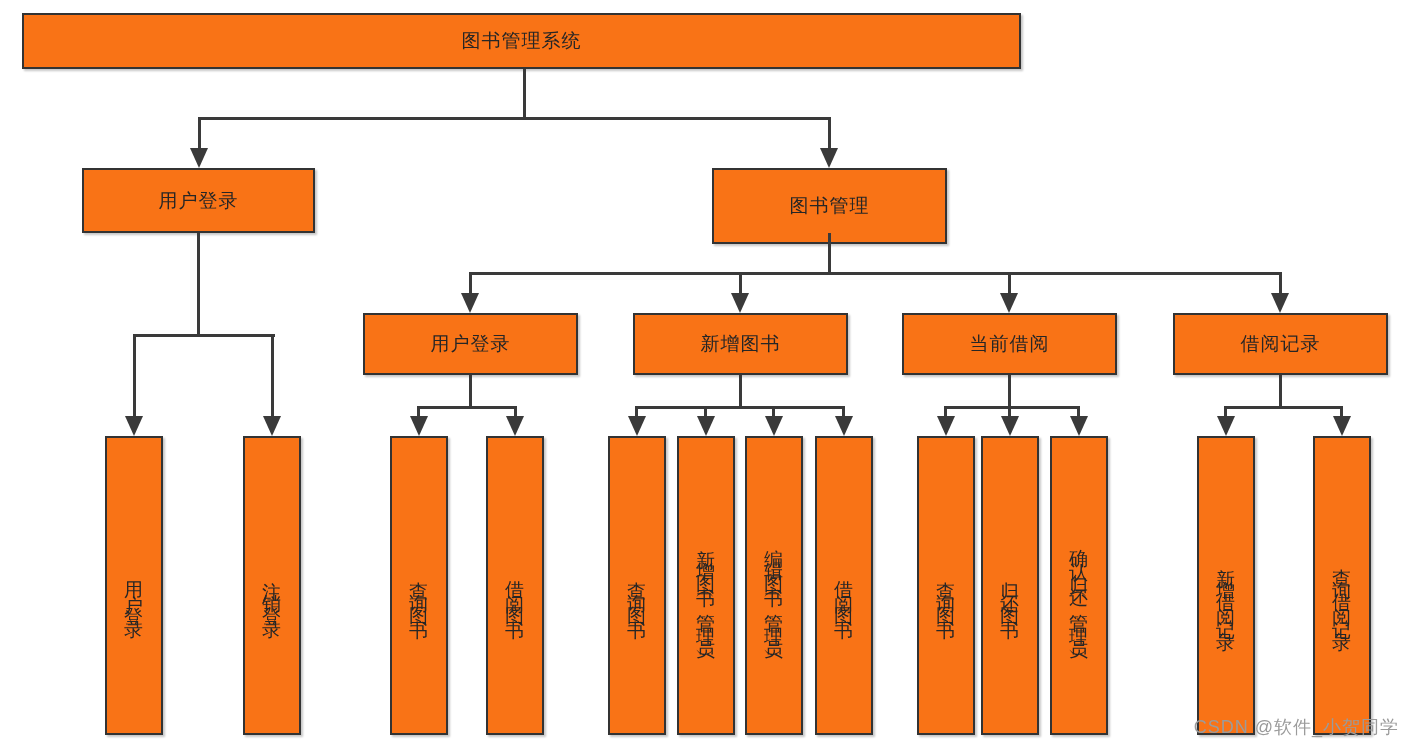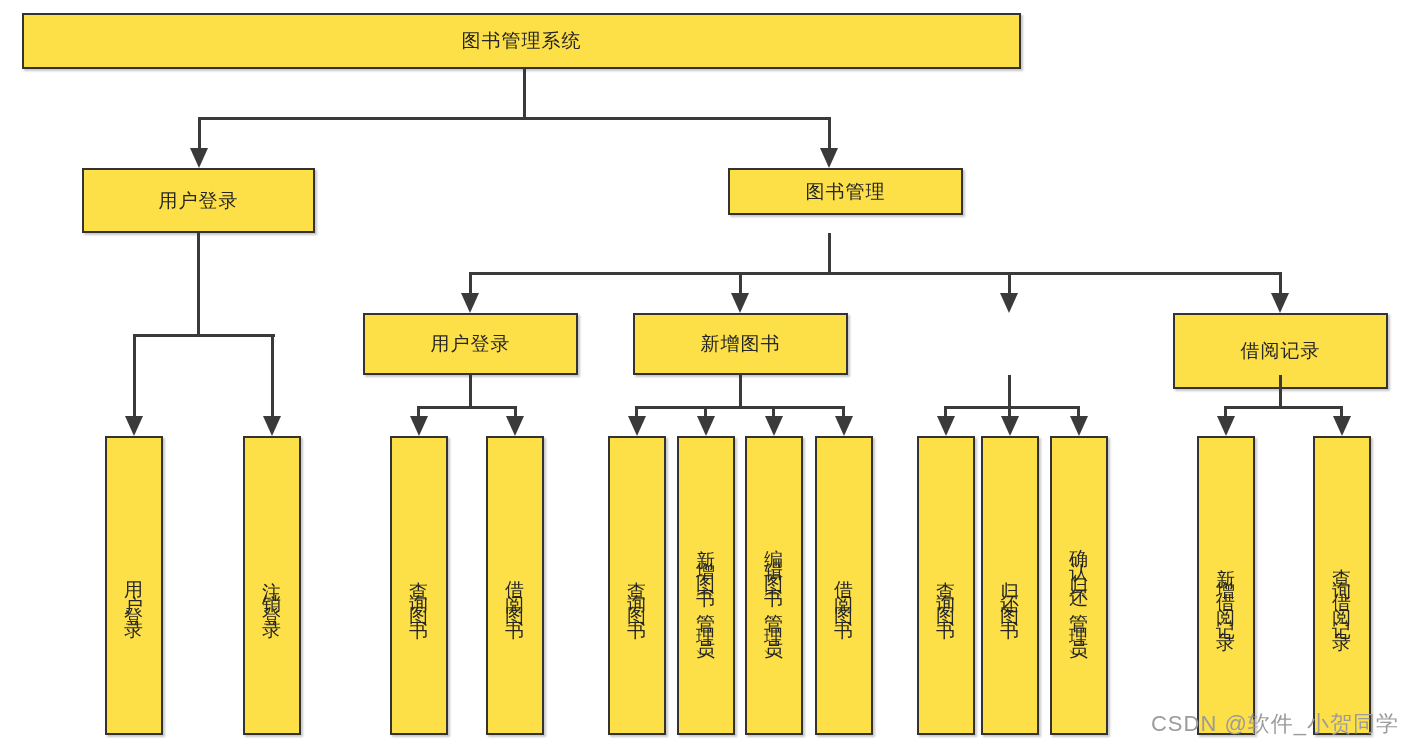--- a/index.html
+++ b/index.html
@@ -6,21 +6,21 @@
   #canvas{
     position:relative;
     width:1405px;height:747px;
     background:var(--bg,#ffffff);
     font-family:"Liberation Sans","DejaVu Sans",sans-serif;
     overflow:hidden;
   }
   .box{
     position:absolute;
     box-sizing:border-box;
-    background:#fde047;
+    background:#f97316;
     border:2px solid var(--border,#333333);
     color:var(--text,#262626);
     display:flex;
     align-items:center;
     justify-content:center;
     font-size:19px;
     letter-spacing:1px;
     box-shadow:2px 2px 2px rgba(0,0,0,0.22);
     white-space:nowrap;
   }
@@ -40,41 +40,41 @@
     position:absolute;
     width:0;height:0;
     border-left:9px solid transparent;
     border-right:9px solid transparent;
     border-top:20px solid var(--line,#3a3a3a);
   }
   .watermark{
     position:absolute;
     right:6px;bottom:8px;
     color:var(--wm,#9b9b9b);
-    font-size:22px;
+    font-size:18px;
     letter-spacing:1px;
     z-index:5;
   }
 </style>
 </head>
 <body>
 
 <div id="canvas" style="--bg: #ffffff; --line: #3a3a3a; --border: #333333; --text: #262626; --wm: #9b9b9b;">
 
   <div class="box" style="left:22px;top:13px;width:999px;height:56px">图书管理系统</div>
 
   <div class="line" style="left:523px;top:69px;width:3px;height:50px"></div>
   <div class="line" style="left:198px;top:117px;width:633px;height:3px"></div>
   <div class="line" style="left:198px;top:117px;width:3px;height:35px"></div>
   <div class="ah" style="left:190px;top:148px"></div>
   <div class="line" style="left:828px;top:117px;width:3px;height:35px"></div>
   <div class="ah" style="left:820px;top:148px"></div>
 
   <div class="box" style="left:82px;top:168px;width:233px;height:65px">用户登录</div>
-  <div class="box" style="left:728px;top:168px;width:235px;height:47px">图书管理</div>
+  <div class="box" style="left:712px;top:168px;width:235px;height:76px">图书管理</div>
 
   <div class="line" style="left:197px;top:233px;width:3px;height:103px"></div>
   <div class="line" style="left:133px;top:334px;width:142px;height:3px"></div>
   <div class="line" style="left:133px;top:334px;width:3px;height:84px"></div>
   <div class="ah" style="left:125px;top:416px"></div>
   <div class="line" style="left:271px;top:334px;width:3px;height:84px"></div>
   <div class="ah" style="left:263px;top:416px"></div>
 
   <div class="line" style="left:828px;top:233px;width:3px;height:41px"></div>
   <div class="line" style="left:469px;top:272px;width:813px;height:3px"></div>
@@ -82,21 +82,22 @@
   <div class="ah" style="left:461px;top:293px"></div>
   <div class="line" style="left:739px;top:272px;width:3px;height:23px"></div>
   <div class="ah" style="left:731px;top:293px"></div>
   <div class="line" style="left:1008px;top:272px;width:3px;height:23px"></div>
   <div class="ah" style="left:1000px;top:293px"></div>
   <div class="line" style="left:1279px;top:272px;width:3px;height:23px"></div>
   <div class="ah" style="left:1271px;top:293px"></div>
 
   <div class="box" style="left:363px;top:313px;width:215px;height:62px">用户登录</div>
   <div class="box" style="left:633px;top:313px;width:215px;height:62px">新增图书</div>
-  <div class="box" style="left:1173px;top:313px;width:215px;height:76px">借阅记录</div>
+  <div class="box" style="left:902px;top:313px;width:215px;height:62px">当前借阅</div>
+  <div class="box" style="left:1173px;top:313px;width:215px;height:62px">借阅记录</div>
 
   <div class="line" style="left:469px;top:375px;width:3px;height:33px"></div>
   <div class="line" style="left:417px;top:406px;width:100px;height:3px"></div>
   <div class="line" style="left:417px;top:406px;width:3px;height:12px"></div>
   <div class="ah" style="left:410px;top:416px"></div>
   <div class="line" style="left:514px;top:406px;width:3px;height:12px"></div>
   <div class="ah" style="left:506px;top:416px"></div>
 
   <div class="line" style="left:739px;top:375px;width:3px;height:33px"></div>
   <div class="line" style="left:635px;top:406px;width:209px;height:3px"></div>

